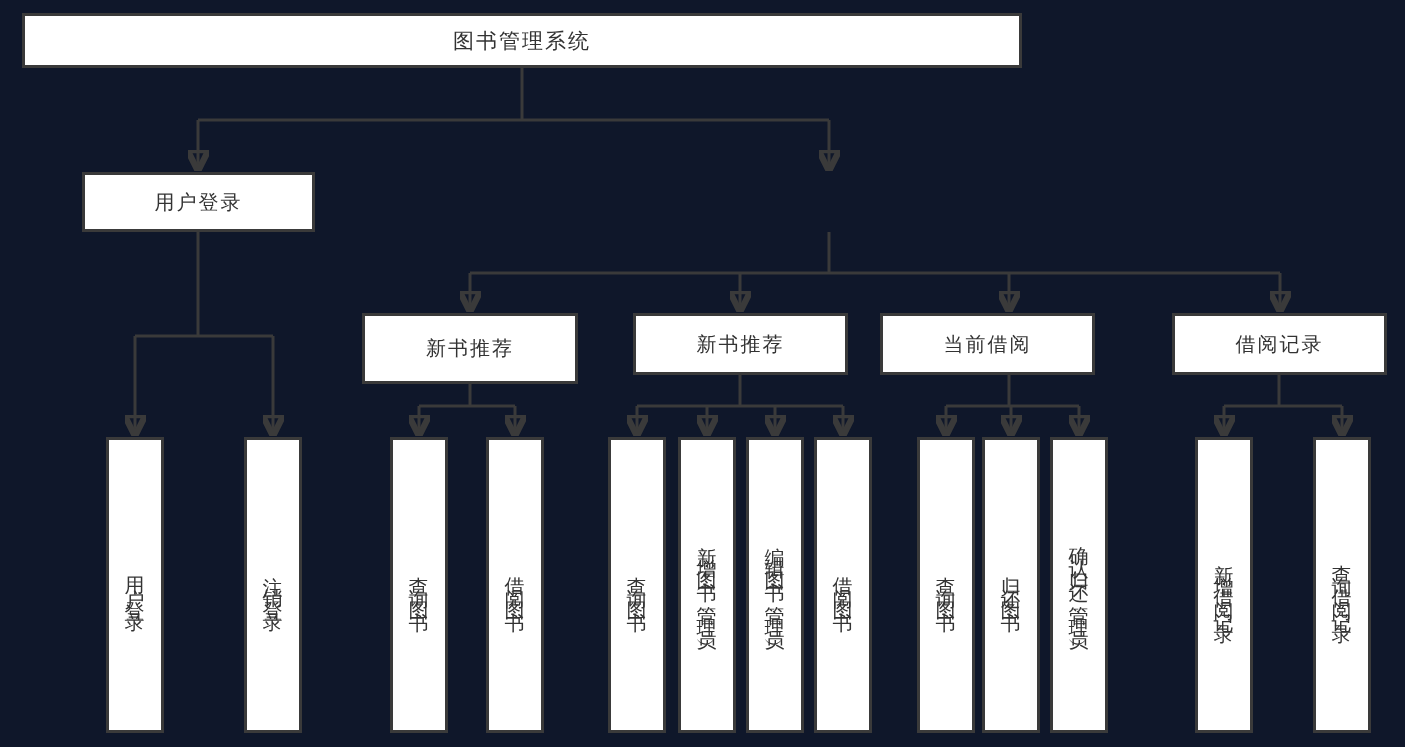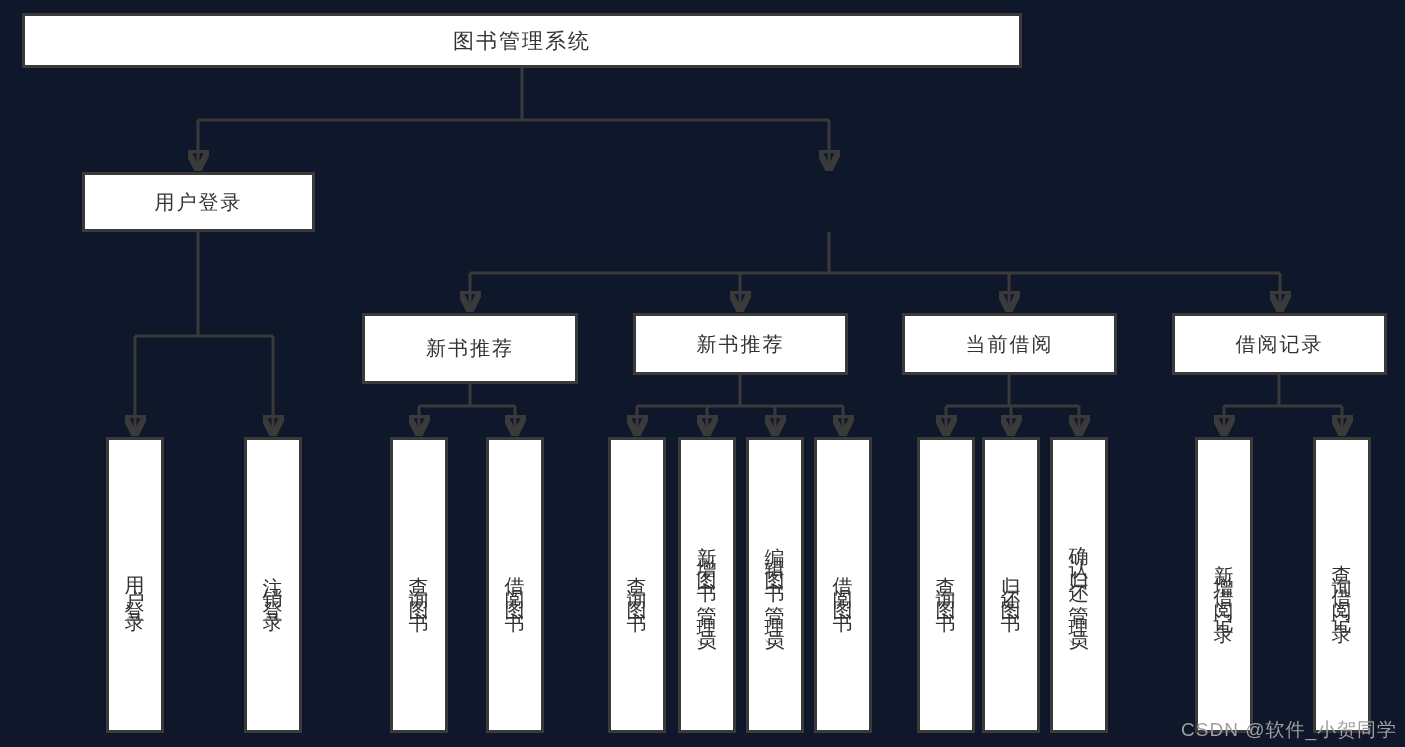--- a/index.html
+++ b/index.html
@@ -131,21 +131,21 @@
   <div class="node" style="left:82px; top:172px; width:233px; height:60px;">
     <span class="h-label">用户登录</span>
   </div>
 
   <div class="node" style="left:362px; top:313px; width:216px; height:71px;">
     <span class="h-label">新书推荐</span>
   </div>
   <div class="node" style="left:633px; top:313px; width:215px; height:62px;">
     <span class="h-label">新书推荐</span>
   </div>
-  <div class="node" style="left:902px; top:313px; width:215px; height:62px;">
+  <div class="node" style="left:880px; top:313px; width:215px; height:62px;">
     <span class="h-label">当前借阅</span>
   </div>
   <div class="node" style="left:1172px; top:313px; width:215px; height:62px;">
     <span class="h-label">借阅记录</span>
   </div>
 
   <div class="node leaf" style="left:106px; top:437px; width:58px; height:296px;">
     <span class="v-label">用户登录</span>
   </div>
   <div class="node leaf" style="left:244px; top:437px; width:58px; height:296px;">
@@ -182,15 +182,14 @@
     <span class="v-label">确认归还（管理员）</span>
   </div>
 
   <div class="node leaf" style="left:1195px; top:437px; width:58px; height:296px;">
     <span class="v-label">新增借阅记录</span>
   </div>
   <div class="node leaf" style="left:1313px; top:437px; width:58px; height:296px;">
     <span class="v-label">查询借阅记录</span>
   </div>
 
-  <div class="watermark">CSDN @软件_小贺同学</div>
 
 </div>
 
 </body></html>

